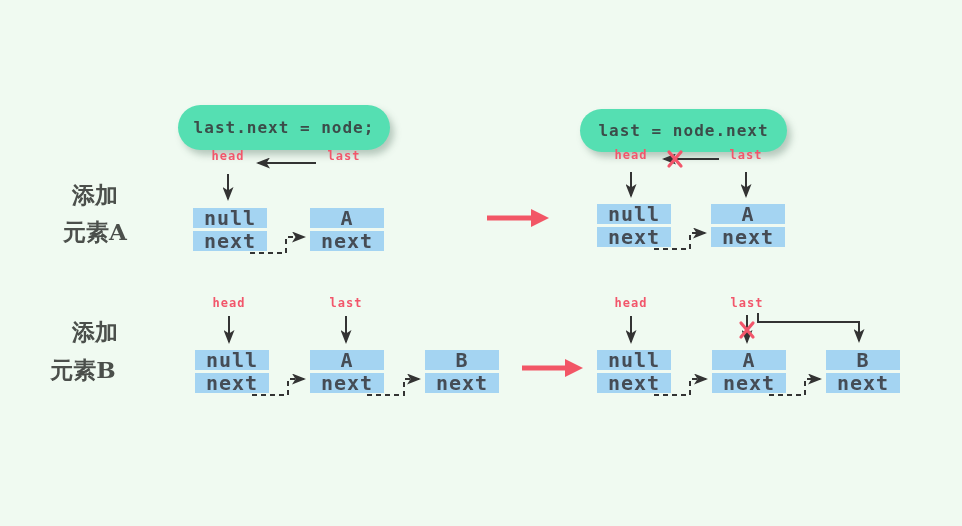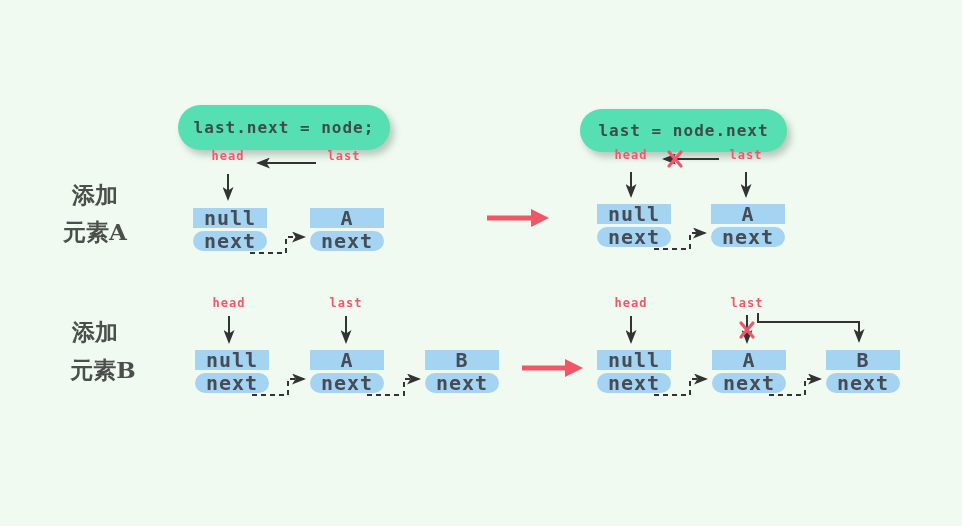--- a/index.html
+++ b/index.html
@@ -29,21 +29,21 @@
     position:absolute; width:50px; text-align:center; font-weight:bold;
     font-size:12px; color:var(--pointer_label,#f2566b); letter-spacing:1px; line-height:1.1;
   }
 
   .node { position:absolute; width:74px; }
   .cell {
     height:20px; background:var(--node_bg,#a4d4f2);
     display:flex; align-items:center; justify-content:center;
     font-weight:bold; font-size:20px; color:var(--node_text,#454c55); letter-spacing:1px;
   }
-  .cell.gap { margin-top:3px;border-radius:10px; }
+  .cell.gap { margin-top:3px; }
 
   .arrow  { stroke:var(--arrow,#333); stroke-width:2; fill:none; }
   .dashed { stroke:var(--arrow,#333); stroke-width:2; fill:none; stroke-dasharray:5 4; }
   .cross  { stroke:var(--cross,#f2566b); stroke-width:3.2; stroke-linecap:round; fill:none; }
   .pinkline { stroke:var(--transform_arrow,#f25666); stroke-width:5; fill:none; }
   .pinkhead { fill:var(--transform_arrow,#f25666); }
 </style>
 </head>
 <body>
 
@@ -52,21 +52,21 @@
   <div class="pill" style="left:178px;top:57px;width:212px;height:45px">
     <span>last.next = node;</span>
   </div>
   <div class="pill" style="left:580px;top:61px;width:207px;height:43px">
     <span>last = node.next</span>
   </div>
 
   <div class="caption" style="left:45px;top:183px">添加</div>
   <div class="caption" style="left:45px;top:220px">元素A</div>
   <div class="caption" style="left:45px;top:320px">添加</div>
-  <div class="caption" style="left:53px;top:358px">元素B</div>
+  <div class="caption" style="left:33px;top:358px">元素B</div>
 
   <div class="ptr" style="left:203px;top:150px">head</div>
   <div class="ptr" style="left:319px;top:150px">last</div>
   <div class="node" style="left:193px;top:208px">
     <div class="cell">null</div>
     <div class="cell gap">next</div>
   </div>
   <div class="node" style="left:310px;top:208px">
     <div class="cell">A</div>
     <div class="cell gap">next</div>

